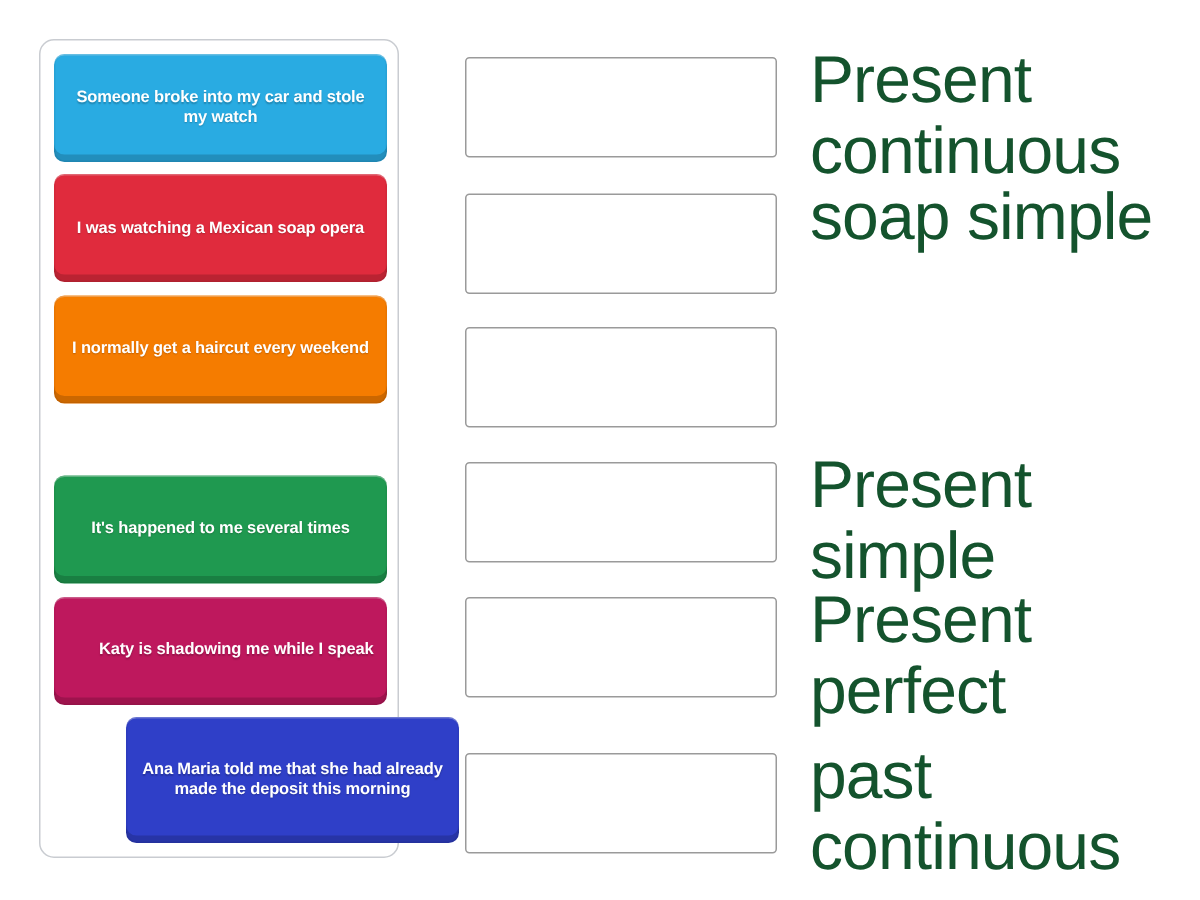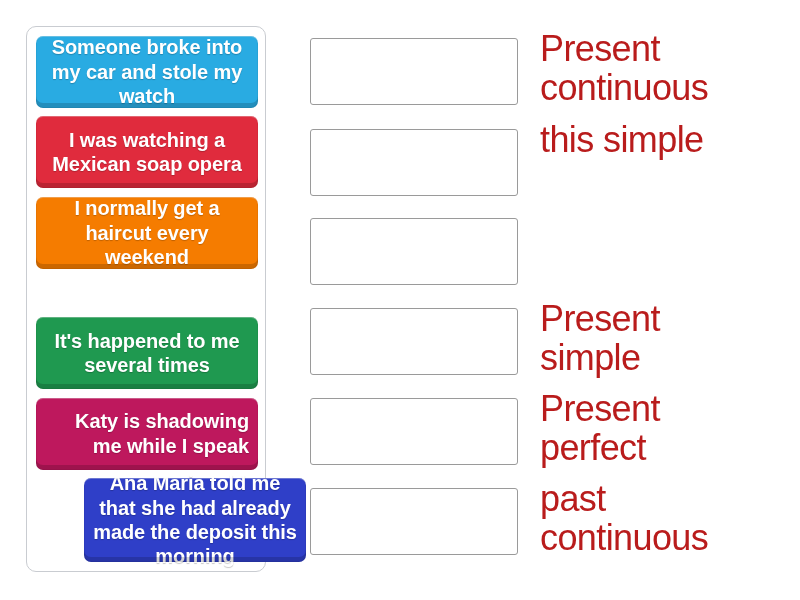--- a/index.html
+++ b/index.html
@@ -36,21 +36,21 @@
     flex-direction: column;
     justify-content: space-between;
   }
 
   .tile {
     position: relative;
     box-sizing: border-box;
     width: 222px;
     border-radius: 7px;
     color: #ffffff;
-    font-size: 20px;
+    font-size: 11px;
     line-height: 1.22;
     font-weight: 600;
     text-align: center;
     display: flex;
     align-items: center;
     justify-content: center;
     padding: 4px 9px;
     text-shadow: 0 1px 1px rgba(0,0,0,0.22);
     letter-spacing: -0.1px;
   }
@@ -95,23 +95,23 @@
     width: 208px;
     height: 67px;
     border: 1px solid #9a9a9a;
     border-radius: 3px;
     background: #ffffff;
     flex: 0 0 auto;
   }
   .answer-label {
     flex: 1 1 auto;
     margin-left: 22px;
-    font-size: 36px;
+    font-size: 44px;
     line-height: 1.07;
-    color: #b91c1c;
+    color: #14532d;
     font-weight: 400;
     letter-spacing: -0.6px;
     white-space: pre-line;
     margin-top: -8px;
   }
 </style>
 </head>
 <body>
 
 <div id="activity">
@@ -147,39 +147,39 @@
   <div class="answers">
 
     <div class="answer-row" style="top:8px;">
       <div class="drop-zone"></div>
       <div class="answer-label">Present
 continuous</div>
     </div>
 
     <div class="answer-row" style="top:99px;">
       <div class="drop-zone"></div>
-      <div class="answer-label">this simple</div>
+      <div class="answer-label">soap simple</div>
     </div>
 
     <div class="answer-row" style="top:188px;">
       <div class="drop-zone"></div>
     </div>
 
     <div class="answer-row" style="top:278px;">
       <div class="drop-zone"></div>
       <div class="answer-label">Present
 simple</div>
     </div>
 
     <div class="answer-row" style="top:368px;">
       <div class="drop-zone"></div>
       <div class="answer-label">Present
 perfect</div>
     </div>
 
-    <div class="answer-row" style="top:458px;">
+    <div class="answer-row" style="top:472px;">
       <div class="drop-zone"></div>
       <div class="answer-label">past
 continuous</div>
     </div>
 
   </div>
 </div>
 
 </body></html>

